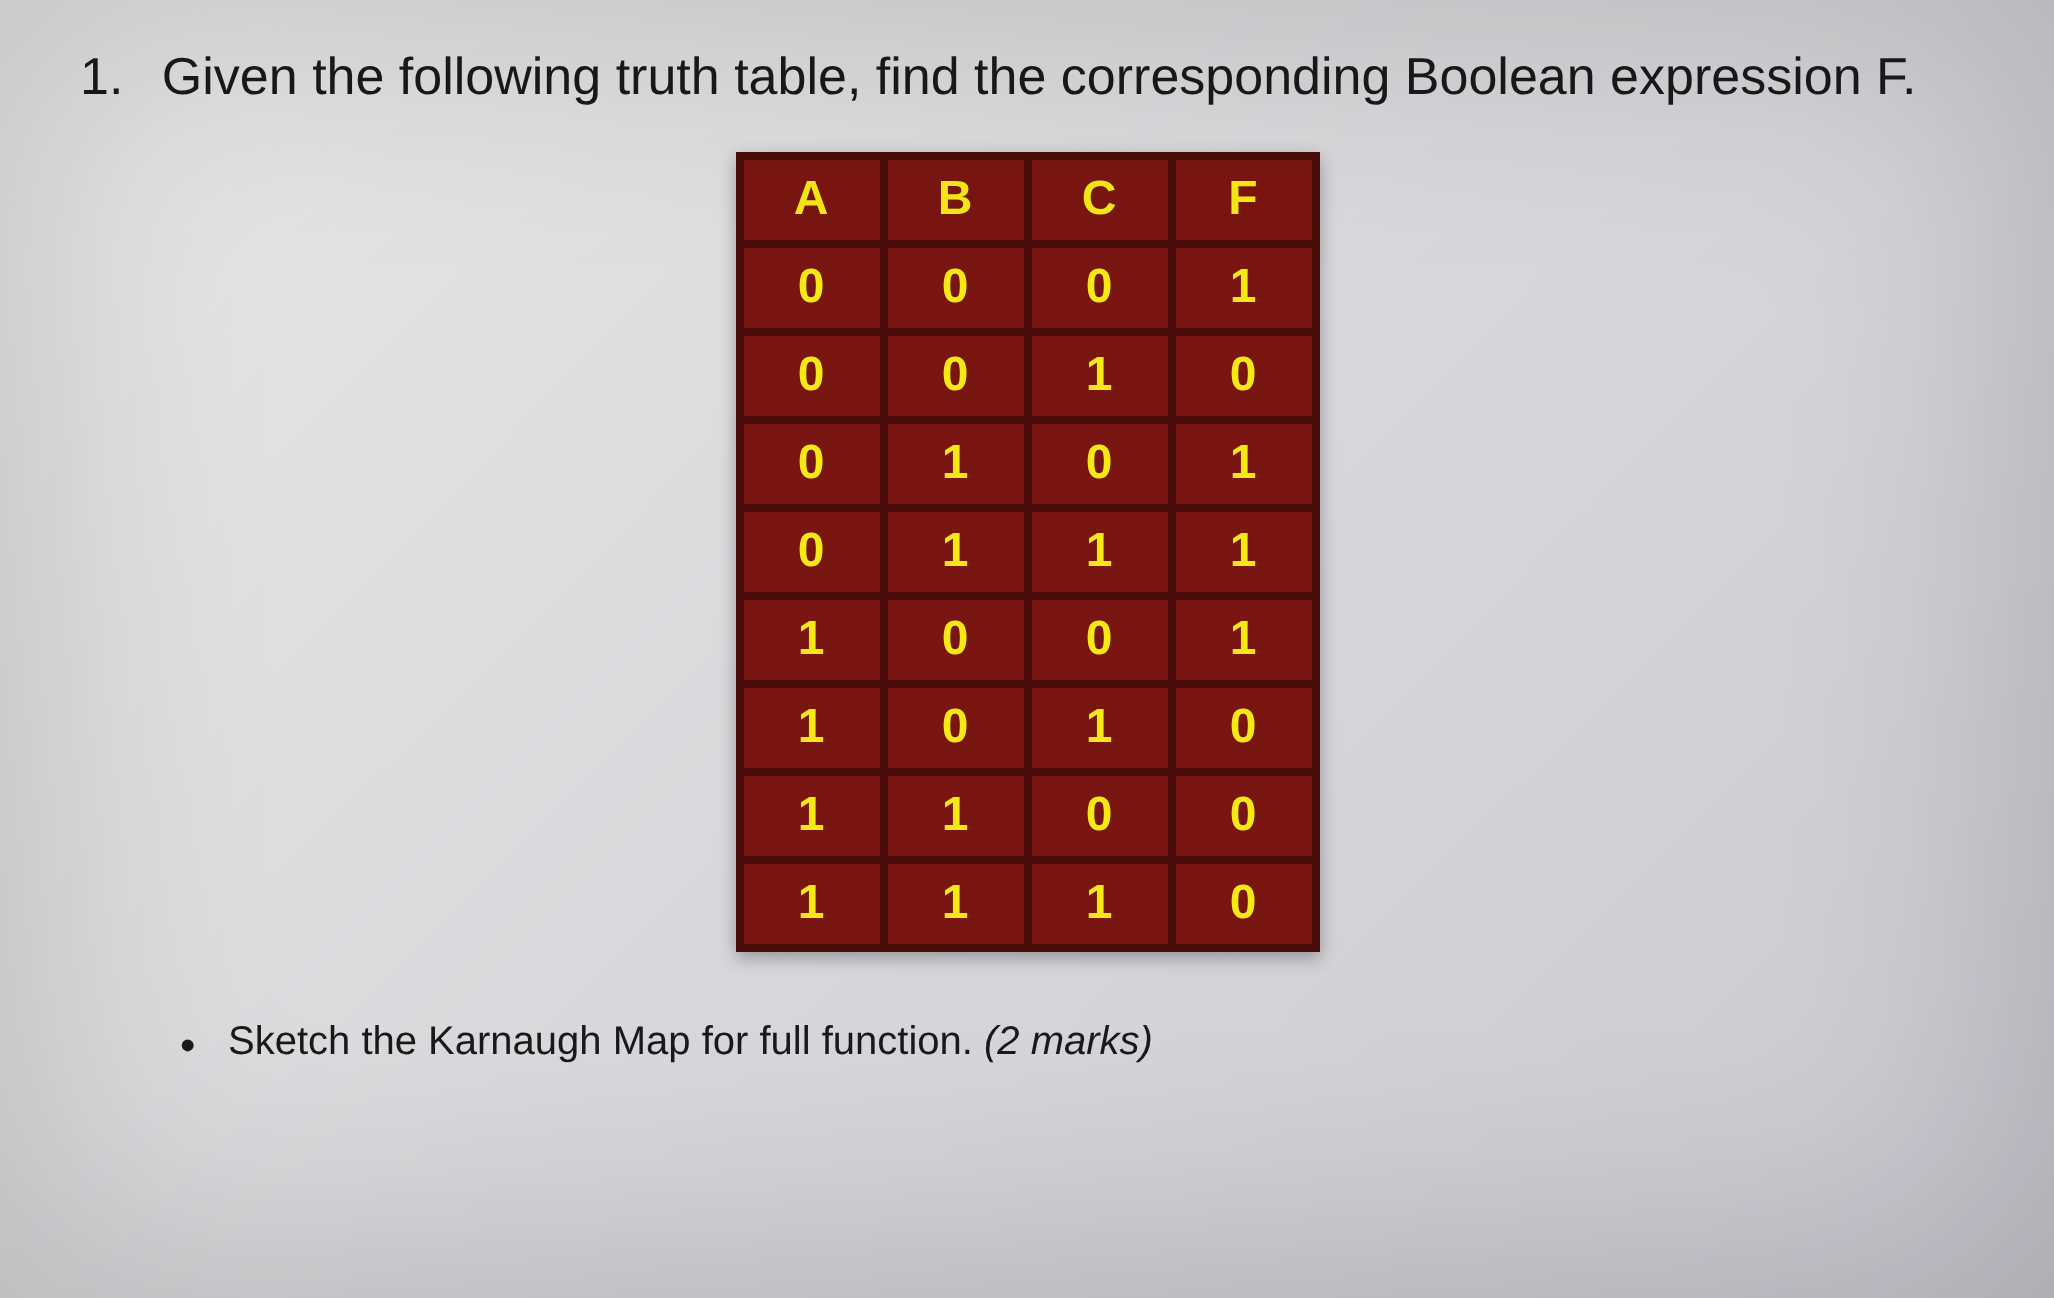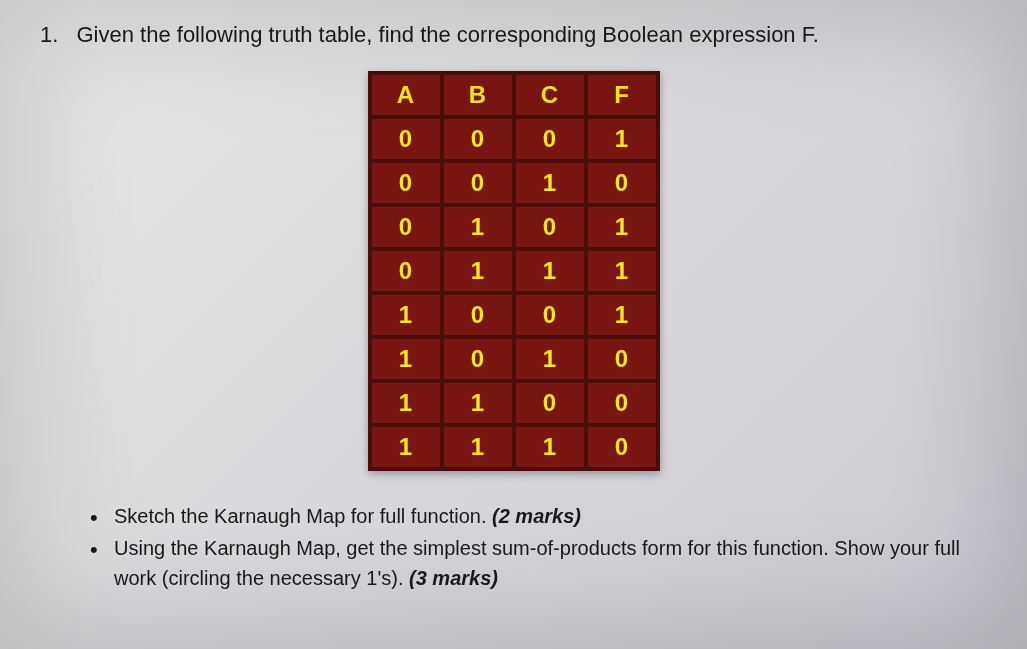--- a/index.html
+++ b/index.html
@@ -11,21 +11,21 @@
       font-family: Arial, Helvetica, sans-serif;
       background: linear-gradient(135deg, #e8e8e8 0%, #d8d8dc 50%, #c8c8d0 100%);
       width: 1027px;
       height: 649px;
       padding: 20px 40px;
       color: #1a1a1a;
       position: relative;
       overflow: hidden;
     }
     .question-header {
-      font-size: 22px;
+      font-size: 26px;
       margin-bottom: 20px;
       line-height: 1.4;
     }
     .question-number {
       display: inline-block;
       margin-right: 12px;
     }
     .truth-table-wrapper {
       display: flex;
       justify-content: center;
@@ -68,21 +68,21 @@
       padding-left: 24px;
     }
     .bullets li::before {
       content: "•";
       position: absolute;
       left: 0;
       font-size: 22px;
     }
     .marks {
       font-style: italic;
-      font-weight: bold;
+      font-weight: normal;
     }
     .vignette {
       pointer-events: none;
       position: absolute;
       inset: 0;
       box-shadow: inset 0 0 120px 20px rgba(0,0,0,0.15);
     }
   </style>
 </head>
 <body>
@@ -155,21 +155,16 @@
   </table>
 </div>
 
 <div class="bullets">
   <ul>
     <li>
       <span>Sketch the Karnaugh Map for full function.</span>
       <span>  </span>
       <span class="marks">(2 marks)</span>
     </li>
-    <li>
-      <span>Using the Karnaugh Map, get the simplest sum-of-products form for this function. Show your full work (circling the necessary 1's).</span>
-      <span>  </span>
-      <span class="marks">(3 marks)</span>
-    </li>
   </ul>
 </div>
 
 <div class="vignette"></div>
 
 </body></html>

